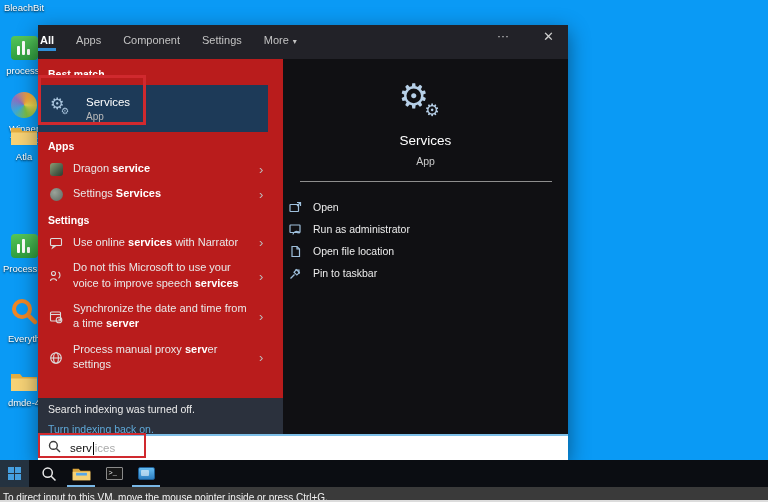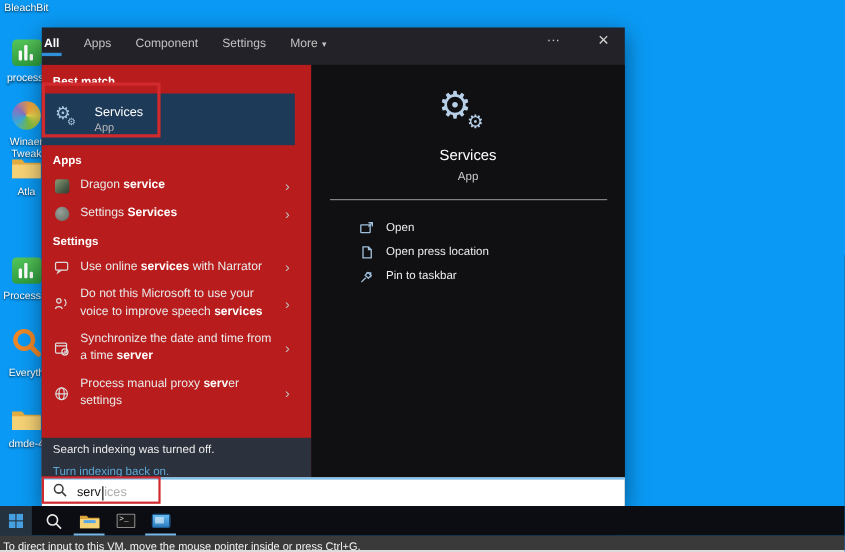--- a/index.html
+++ b/index.html
@@ -78,21 +78,21 @@
   .rp-gears { position:absolute; left:50%; top:20px; transform:translateX(-54%);
     width:50px; height:44px; }
   .rp-gears .g1 { position:absolute; left:0; top:0; font-size:34px; line-height:1; color:#b7d0e8; }
   .rp-gears .g2 { position:absolute; left:26px; top:23px; font-size:17px; line-height:1; color:#b7d0e8; }
   .rp-title { position:absolute; top:74px; left:0; right:0; text-align:center;
     font-size:13.5px; color:#fff; }
   .rp-sub { position:absolute; top:96px; left:0; right:0; text-align:center;
     font-size:10.5px; color:#c9c9c9; }
   .rp-div { position:absolute; top:122px; left:17px; right:16px; height:1px; background:#8e8e8e; }
   .rp-actions { position:absolute; top:137px; left:0; right:0; }
-  .act { display:flex; align-items:center; height:22px; padding-left:27px;margin-left:16px; }
+  .act { display:flex; align-items:center; height:22px; padding-left:5px; }
   .act .aic { width:14px; display:flex; justify-content:center; }
   .act .albl { font-size:10.5px; color:#ececec; margin-left:11px; }
   svg.actic { stroke:#9fc0dc; stroke-width:1.2; fill:none; }
 
   
   .searchbox { position:absolute; left:0; top:409px; width:530px; height:26px;
     background:#fff; border-top:2px solid #7dbfe8; display:flex; align-items:center;
     padding-left:10px; }
   .sb-typed { font-size:11.5px; color:#111; margin-left:9px; }
   .sb-caret { display:inline-block; width:1px; height:13px; background:#000; margin:0 1px; }
@@ -141,21 +141,21 @@
   <span class="dicon icon-bars"><i></i><i></i><i></i></span>
   <div class="dlabel">processi</div>
 </div>
 
 <div class="dcell" style="top:92px">
   <span class="dicon icon-swirl"></span>
   <div class="dlabel">Winaer
 Tweak</div>
 </div>
 
-<div class="dcell" style="top:141px">
+<div class="dcell" style="top:124px">
   <span class="dicon icon-folder">
     <svg width="28" height="22" viewBox="0 0 28 22">
       <path d="M1 4 h9 l2.5 3 H27 v14 H1 z" fill="#e3ad41"></path>
       <path d="M1 8.5 H27 V21 H1 z" fill="#f6d276"></path>
     </svg>
   </span>
   <div class="dlabel">Atla</div>
 </div>
 
 <div class="dcell" style="top:234px">
@@ -300,25 +300,35 @@
               <rect x="1" y="3.5" width="8.5" height="7" rx="0.5"></rect>
               <path d="M8 1.5 h3.5 v3.5"></path>
               <line x1="8" y1="5" x2="11.5" y2="1.5"></line>
             </svg>
         </span>
         <span class="albl">Open</span>
       </div>
       <div class="act">
         <span class="aic">
           <svg class="actic" width="13" height="13" viewBox="0 0 13 13">
+              <rect x="1" y="2" width="10" height="7.5" rx="0.5"></rect>
+              <path d="M4 11.5 a3.2 3.2 0 0 1 5.5 -2"></path>
+              <path d="M9.8 8 l0.2 1.8 -1.8 -0.2"></path>
+            </svg>
+        </span>
+        <span class="albl">Run as administrator</span>
+      </div>
+      <div class="act">
+        <span class="aic">
+          <svg class="actic" width="13" height="13" viewBox="0 0 13 13">
               <path d="M3 1.5 h5 l2.5 2.5 v7.5 h-7.5 z"></path>
               <path d="M8 1.5 v2.5 h2.5"></path>
             </svg>
         </span>
-        <span class="albl">Open press location</span>
+        <span class="albl">Open file location</span>
       </div>
       <div class="act">
         <span class="aic">
           <svg class="actic" width="13" height="13" viewBox="0 0 13 13">
               <path d="M6 3 h4 v4"></path>
               <rect x="5.5" y="3.5" width="4" height="3.5" transform="rotate(45 7.5 5.5)"></rect>
               <line x1="1.5" y1="11.5" x2="5.5" y2="7.5"></line>
             </svg>
         </span>
         <span class="albl">Pin to taskbar</span>

